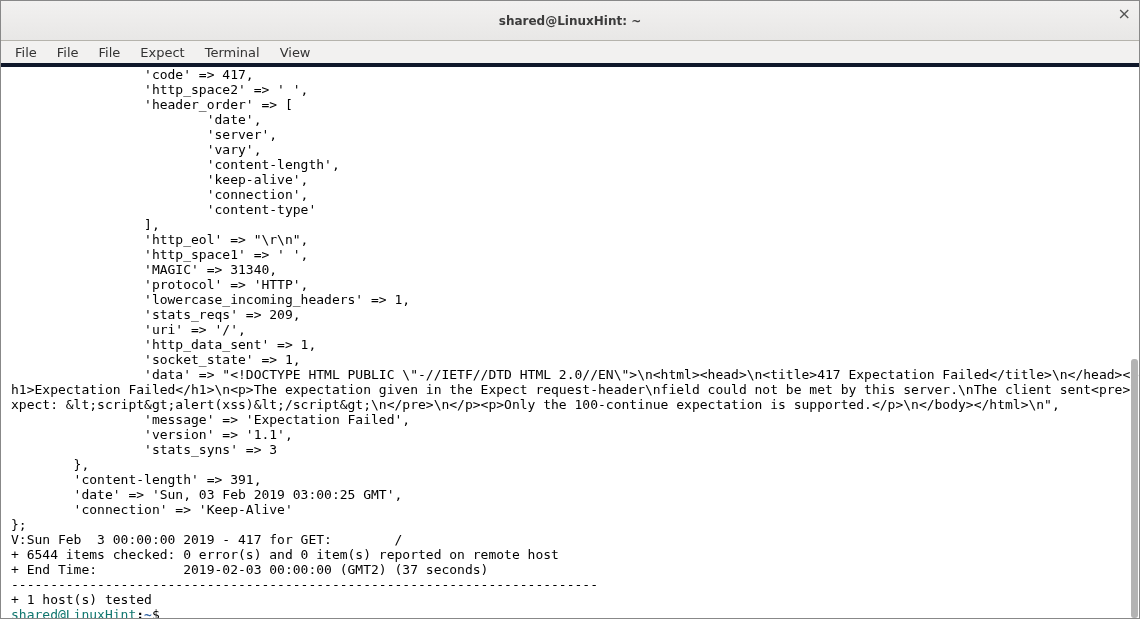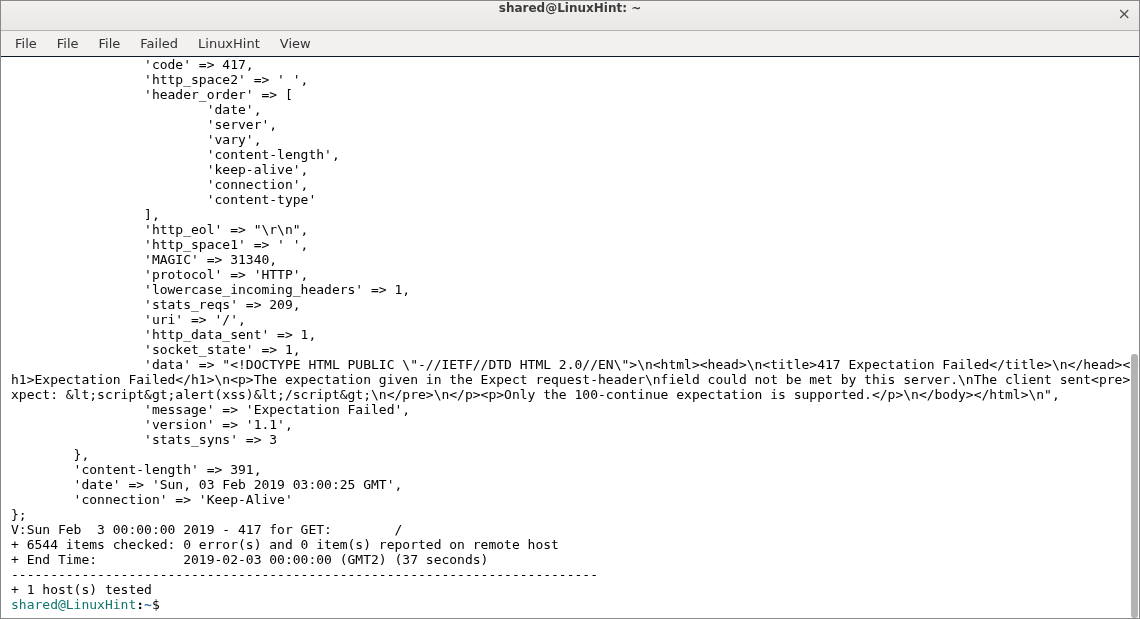--- a/index.html
+++ b/index.html
@@ -12,45 +12,45 @@
     }
     .window {
       width: 1140px;
       height: 619px;
       background: #ffffff;
       border: 1px solid #888;
       display: flex;
       flex-direction: column;
     }
     .titlebar {
-      height: 30px;
+      height: 40px;
       background: linear-gradient(#f2f1f0, #e8e7e6);
       border-bottom: 1px solid #b5b3ac;
       display: flex;
-      align-items: flex-start;
+      align-items: center;
       justify-content: center;
       position: relative;
       font-size: 12px;
       font-weight: bold;
       color: #3c3c3c;
     }
     .titlebar .close-btn {
       position: absolute;
       right: 8px;
       top: 5px;
       font-size: 16px;
       line-height: 16px;
       color: #555;
       cursor: pointer;
       font-weight: normal;
     }
     .menubar {
       height: 26px;
       background: #f2f1f0;
-      border-bottom: 1px solid #0f172a;
+      border-bottom: 4px solid #0f172a;
       display: flex;
       align-items: center;
       padding: 0 4px;
       font-size: 13px;
       color: #333;
     }
     .menubar .menu-item {
       padding: 4px 10px;
       cursor: pointer;
     }
@@ -100,22 +100,22 @@
 <div class="window">
   <div class="titlebar">
     <span>shared@LinuxHint: ~</span>
     <span class="close-btn">×</span>
   </div>
 
   <div class="menubar">
     <span class="menu-item">File</span>
     <span class="menu-item">File</span>
     <span class="menu-item">File</span>
-    <span class="menu-item">Failed</span>
-    <span class="menu-item">LinuxHint</span>
+    <span class="menu-item">Expect</span>
+    <span class="menu-item">Terminal</span>
     <span class="menu-item">View</span>
   </div>
 
   <div class="terminal-area">
     <div class="terminal-content" id="terminal-lines"><div>                 'code' =&gt; 417,</div><div>                 'http_space2' =&gt; ' ',</div><div>                 'header_order' =&gt; [</div><div>                         'date',</div><div>                         'server',</div><div>                         'vary',</div><div>                         'content-length',</div><div>                         'keep-alive',</div><div>                         'connection',</div><div>                         'content-type'</div><div>                 ],</div><div>                 'http_eol' =&gt; "\r\n",</div><div>                 'http_space1' =&gt; ' ',</div><div>                 'MAGIC' =&gt; 31340,</div><div>                 'protocol' =&gt; 'HTTP',</div><div>                 'lowercase_incoming_headers' =&gt; 1,</div><div>                 'stats_reqs' =&gt; 209,</div><div>                 'uri' =&gt; '/',</div><div>                 'http_data_sent' =&gt; 1,</div><div>                 'socket_state' =&gt; 1,</div><div>                 'data' =&gt; "&lt;!DOCTYPE HTML PUBLIC \"-//IETF//DTD HTML 2.0//EN\"&gt;\n&lt;html&gt;&lt;head&gt;\n&lt;title&gt;417 Expectation Failed&lt;/title&gt;\n&lt;/head&gt;&lt;body&gt;\n&lt;</div><div>h1&gt;Expectation Failed&lt;/h1&gt;\n&lt;p&gt;The expectation given in the Expect request-header\nfield could not be met by this server.\nThe client sent&lt;pre&gt;\n    E</div><div>xpect: &amp;lt;script&amp;gt;alert(xss)&amp;lt;/script&amp;gt;\n&lt;/pre&gt;\n&lt;/p&gt;&lt;p&gt;Only the 100-continue expectation is supported.&lt;/p&gt;\n&lt;/body&gt;&lt;/html&gt;\n",</div><div>                 'message' =&gt; 'Expectation Failed',</div><div>                 'version' =&gt; '1.1',</div><div>                 'stats_syns' =&gt; 3</div><div>        },</div><div>        'content-length' =&gt; 391,</div><div>        'date' =&gt; 'Sun, 03 Feb 2019 03:00:25 GMT',</div><div>        'connection' =&gt; 'Keep-Alive'</div><div>};</div><div>V:Sun Feb  3 00:00:00 2019 - 417 for GET:        /</div><div>+ 6544 items checked: 0 error(s) and 0 item(s) reported on remote host</div><div>+ End Time:           2019-02-03 00:00:00 (GMT2) (37 seconds)</div><div>---------------------------------------------------------------------------</div><div>+ 1 host(s) tested</div><div><span class="prompt-user">shared@LinuxHint</span><span class="prompt-sep">:</span><span class="prompt-path">~</span><span>$ </span></div></div>
     <div class="scrollbar">
       <div class="scrollbar-track">
         <div class="scrollbar-thumb"></div>
       </div>
     </div>

